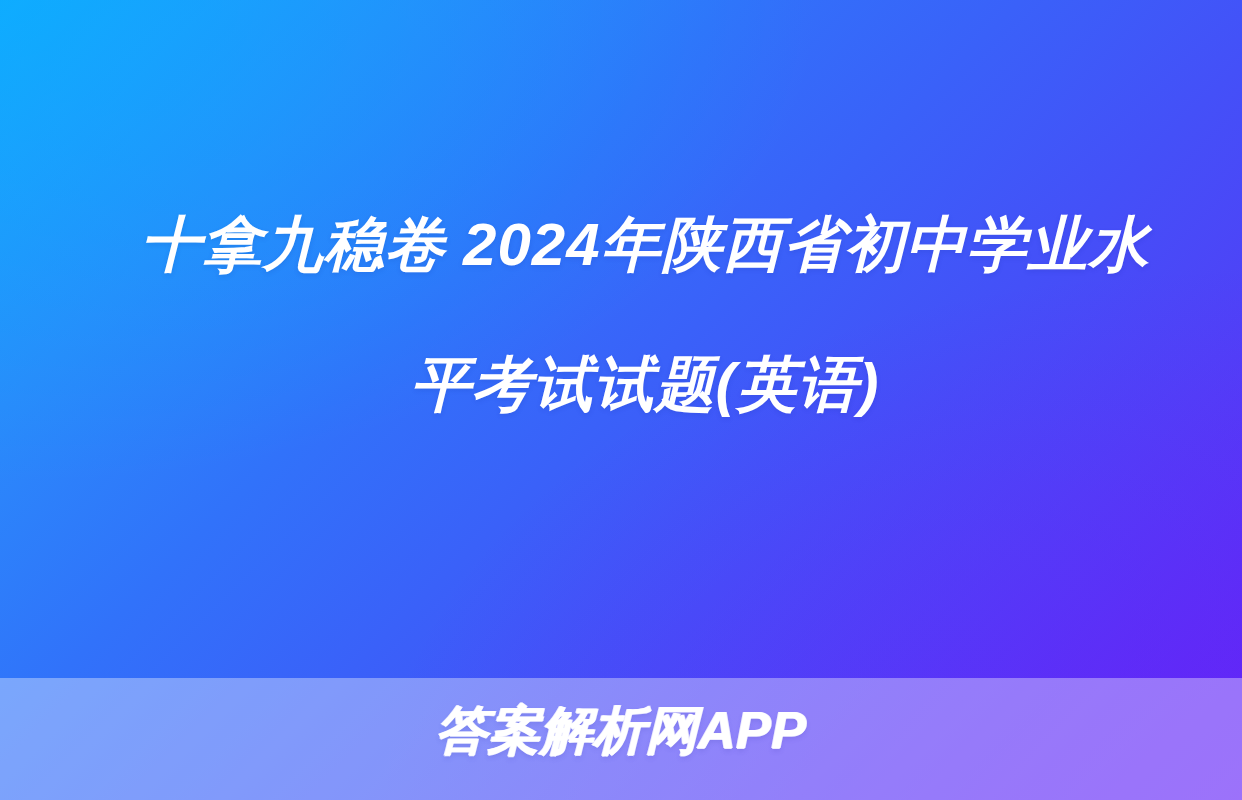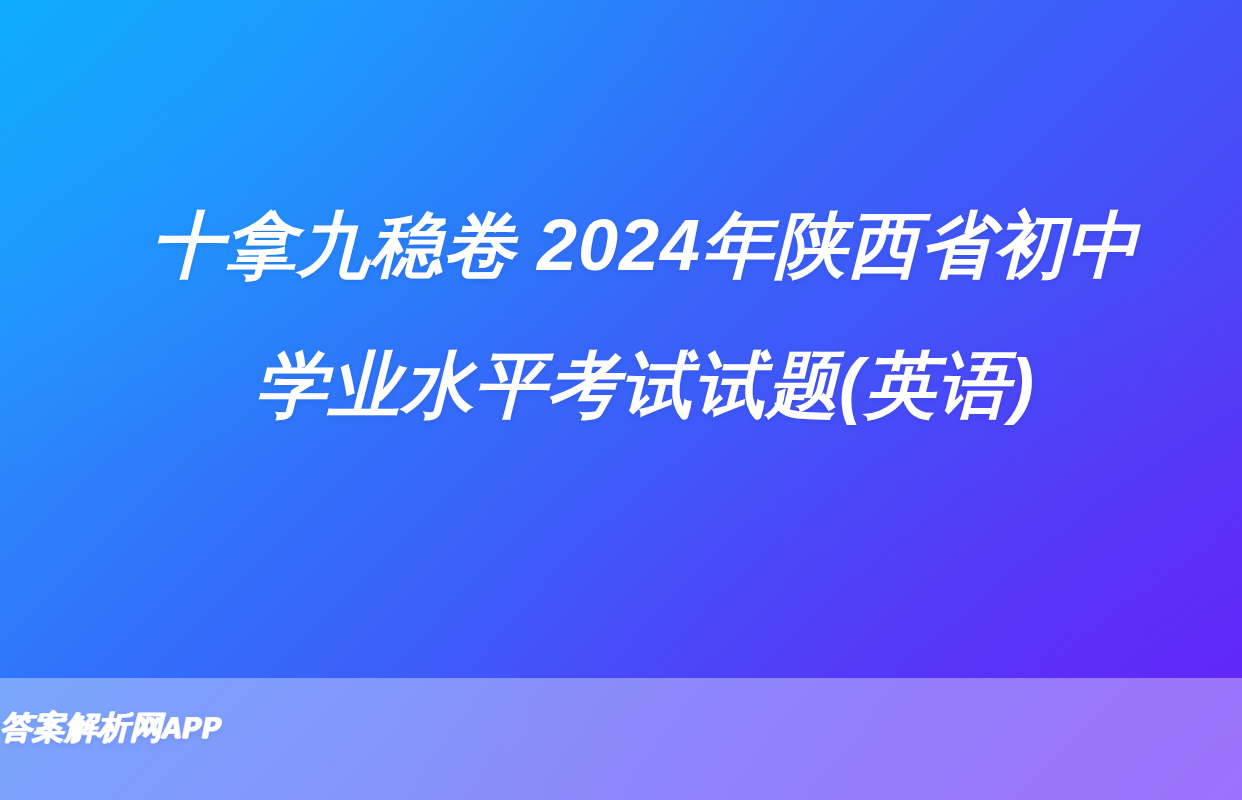--- a/index.html
+++ b/index.html
@@ -45,21 +45,21 @@
 
   #headline {
     position: absolute;
     left: 0;
     right: 0;
     top: 175px;
     padding: 0 78px;
     box-sizing: border-box;
     text-align: center;
     color: #ffffff;
-    font-size: 72px;
+    font-size: 60px;
     line-height: 140px;
     font-weight: 700;
     font-style: italic;
     letter-spacing: 1px;
     white-space: pre-line;
     text-shadow: 0 2px 5px rgba(20, 40, 140, 0.12);
     margin-left: 48px;
   }
 
   #footer-band {
@@ -69,33 +69,32 @@
     top: 678px;
     height: 122px;
     background: rgba(255, 255, 255, 0.36);
   }
 
   #footer-text {
     position: absolute;
     left: 0;
     right: 0;
     top: 702px;
-    text-align: left;
+    text-align: center;
     color: #ffffff;
-    font-size: 32px;
+    font-size: 52px;
     line-height: 56px;
     font-weight: 700;
     font-style: italic;
     letter-spacing: 0.5px;
     text-shadow:
       1px 0 0 rgba(255, 255, 255, 0.85),
       -1px 0 0 rgba(255, 255, 255, 0.85),
       0 1px 0 rgba(255, 255, 255, 0.85),
       0 3px 5px rgba(60, 60, 180, 0.18);
-    font-family: Liberation Mono, monospace;
   }
 </style>
 </head>
 <body>
 
 <div id="poster">
 
   <div id="headline">十拿九稳卷 2024年陕西省初中学业水平考试试题(英语)</div>
 
   <div id="footer-band"></div>

